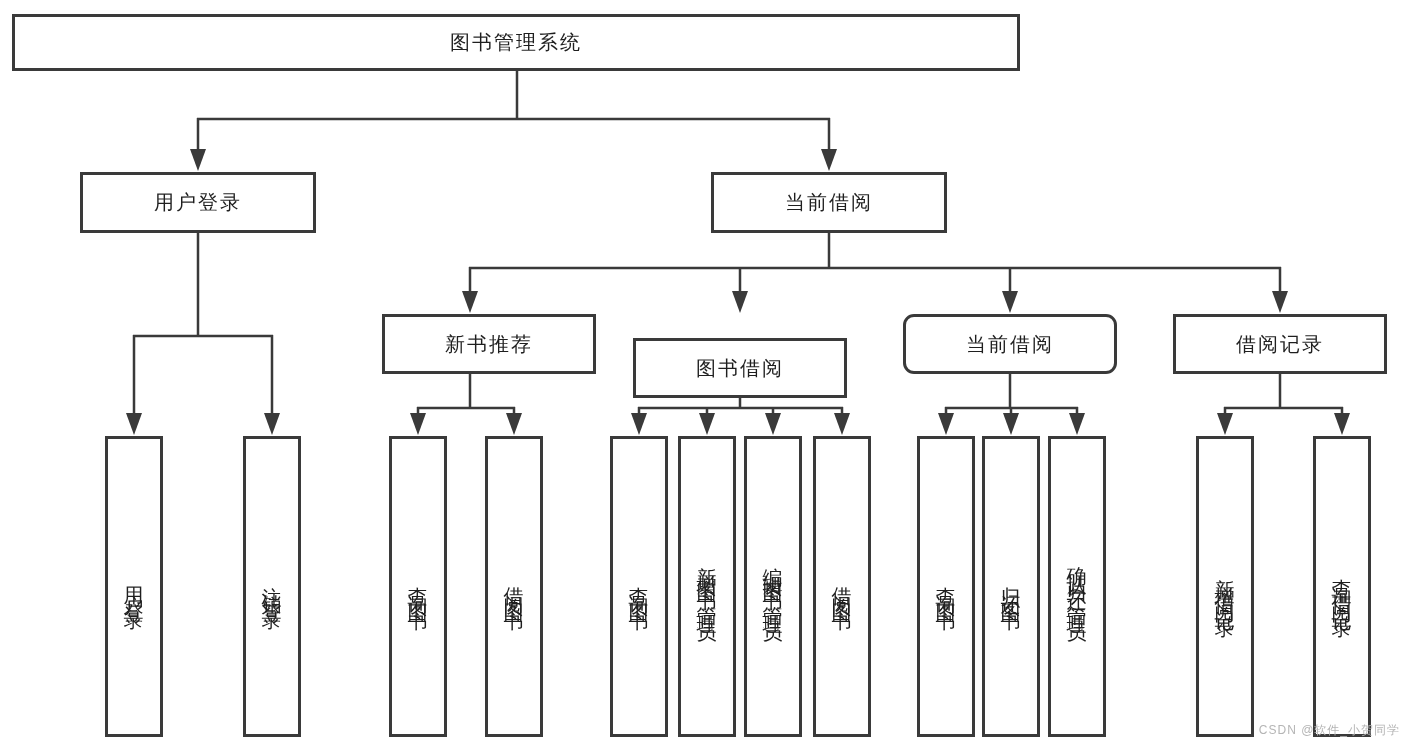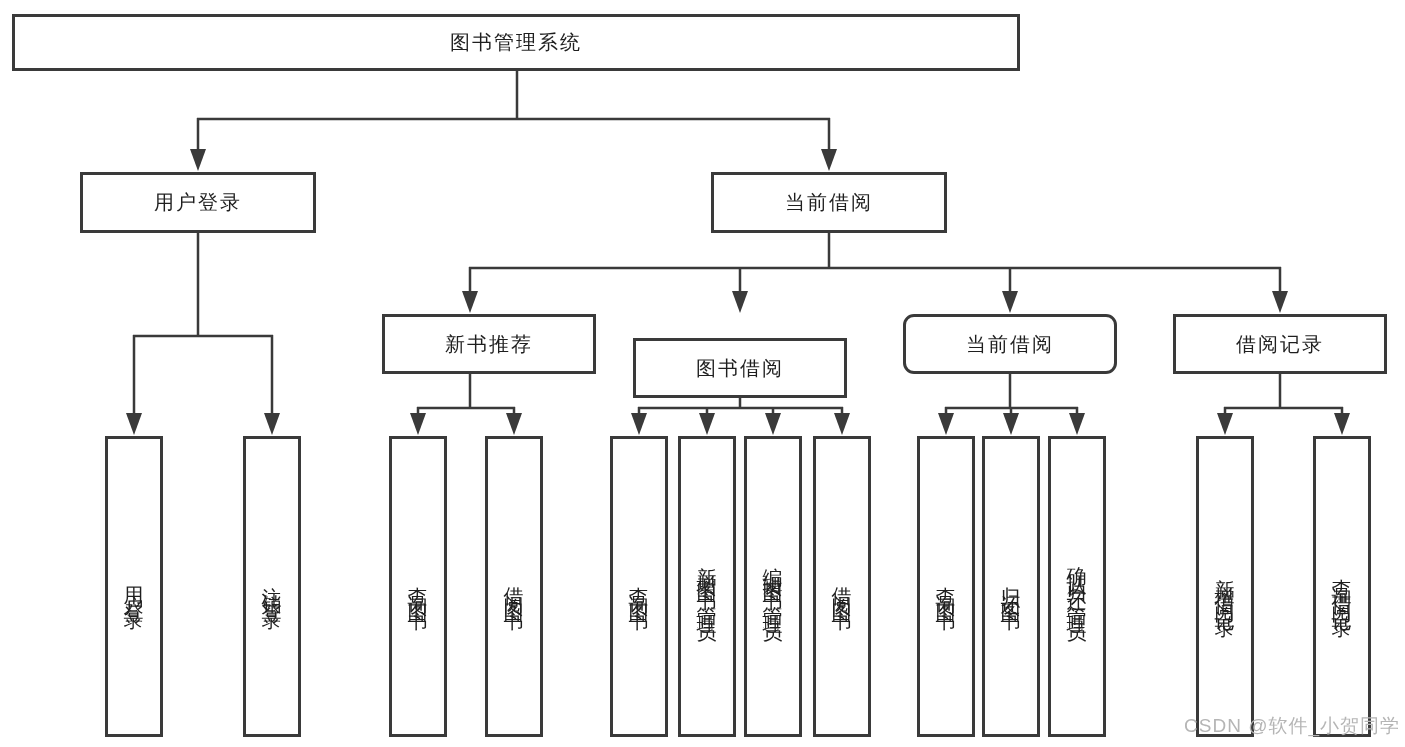--- a/index.html
+++ b/index.html
@@ -46,21 +46,21 @@
     writing-mode: vertical-rl;
     text-orientation: mixed;
     font-size: 20px;
     letter-spacing: 8px;
     line-height: 1;
   }
   .watermark {
     position: absolute;
     right: 5px;
     bottom: 8px;
-    font-size: 19px;
+    font-size: 12px;
     color: #b5b5b5;
     letter-spacing: 1px;
     z-index: 3;
     white-space: nowrap;
   }
 </style>
 </head>
 <body>
 
 <div class="canvas">

